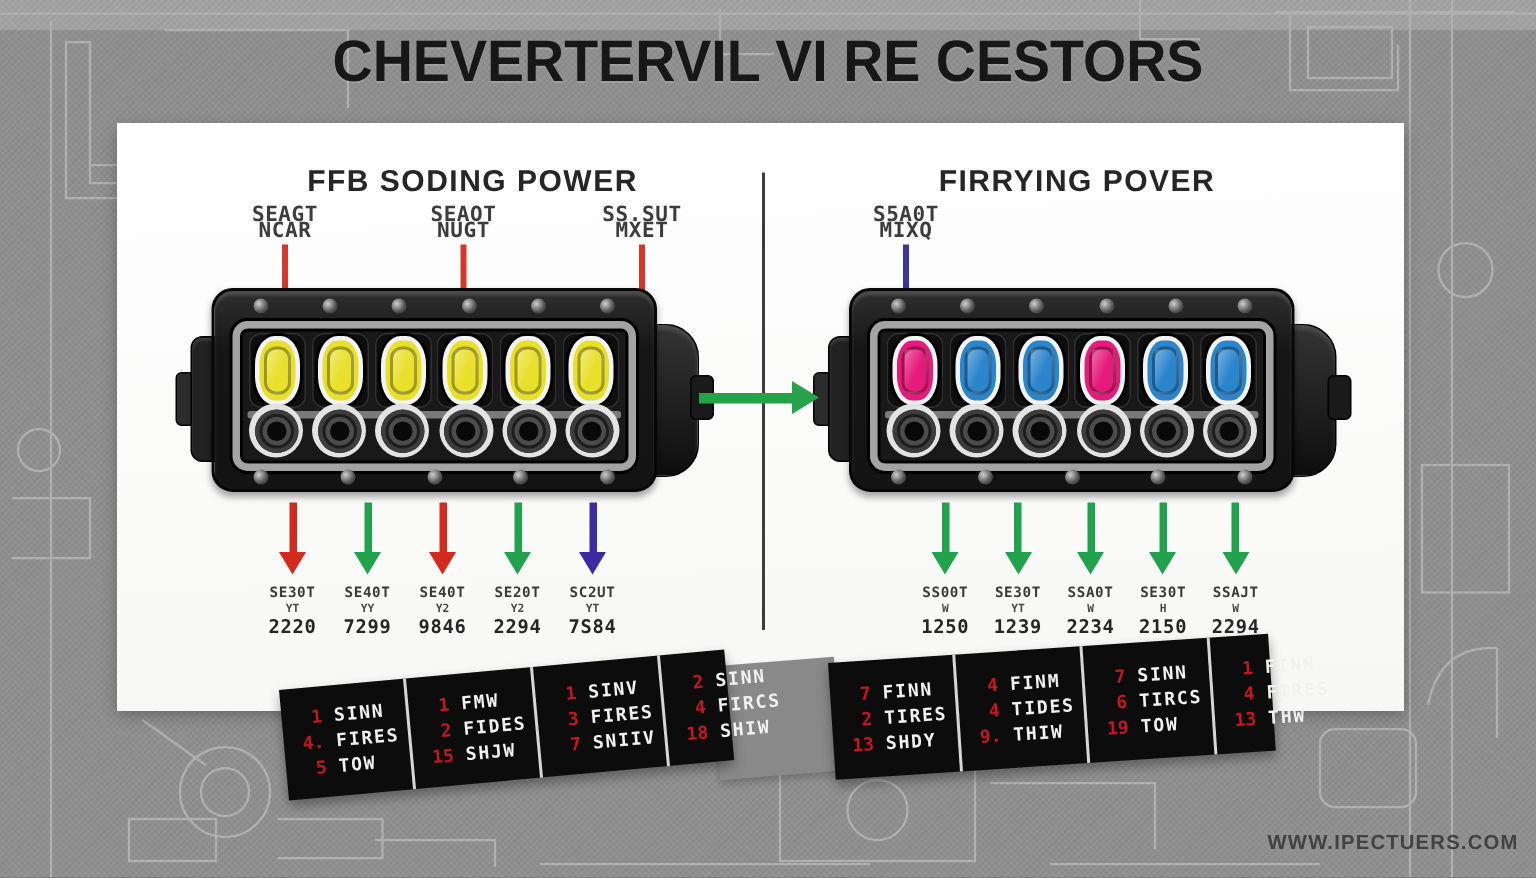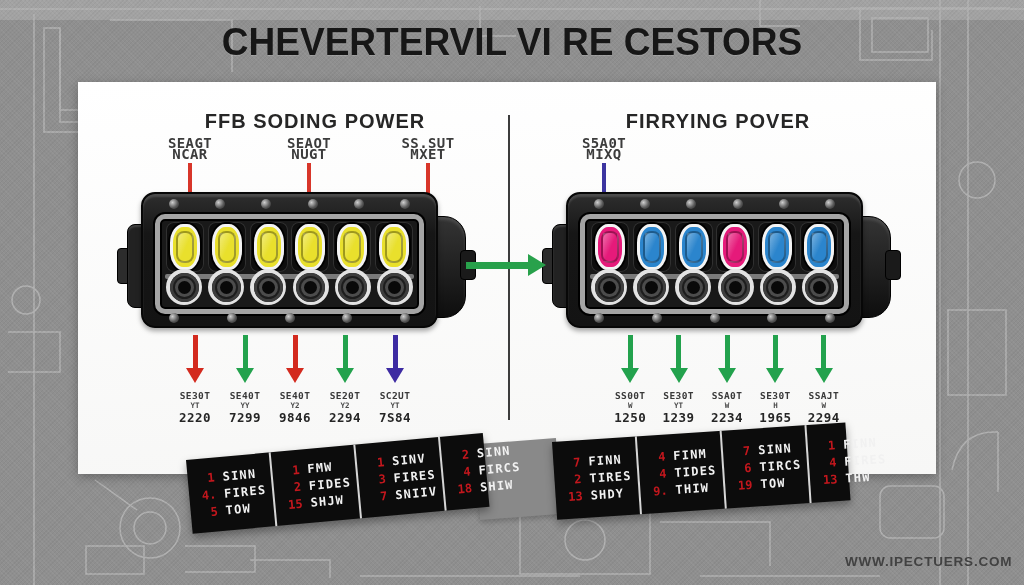--- a/index.html
+++ b/index.html
@@ -431,21 +431,21 @@
             <div class="dn-head" style="border-top-color:#23a24d"></div>
             <div class="bl-1">SSA0T</div>
             <div class="bl-2">W</div>
             <div class="bl-3">2234</div>
           </div>
           <div class="bottom-col">
             <div class="dn-line" style="background:#23a24d"></div>
             <div class="dn-head" style="border-top-color:#23a24d"></div>
             <div class="bl-1">SE30T</div>
             <div class="bl-2">H</div>
-            <div class="bl-3">1965</div>
+            <div class="bl-3">2150</div>
           </div>
           <div class="bottom-col">
             <div class="dn-line" style="background:#23a24d"></div>
             <div class="dn-head" style="border-top-color:#23a24d"></div>
             <div class="bl-1">SSAJT</div>
             <div class="bl-2">W</div>
             <div class="bl-3">2294</div>
           </div>
         </div>
     </div>

